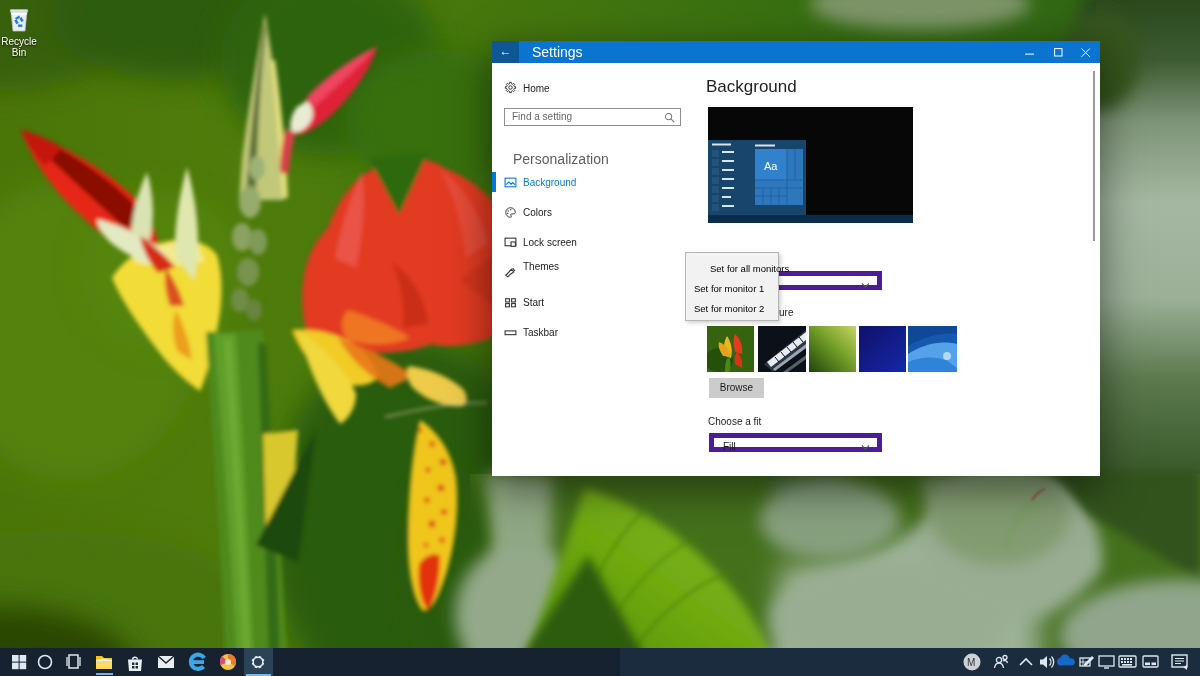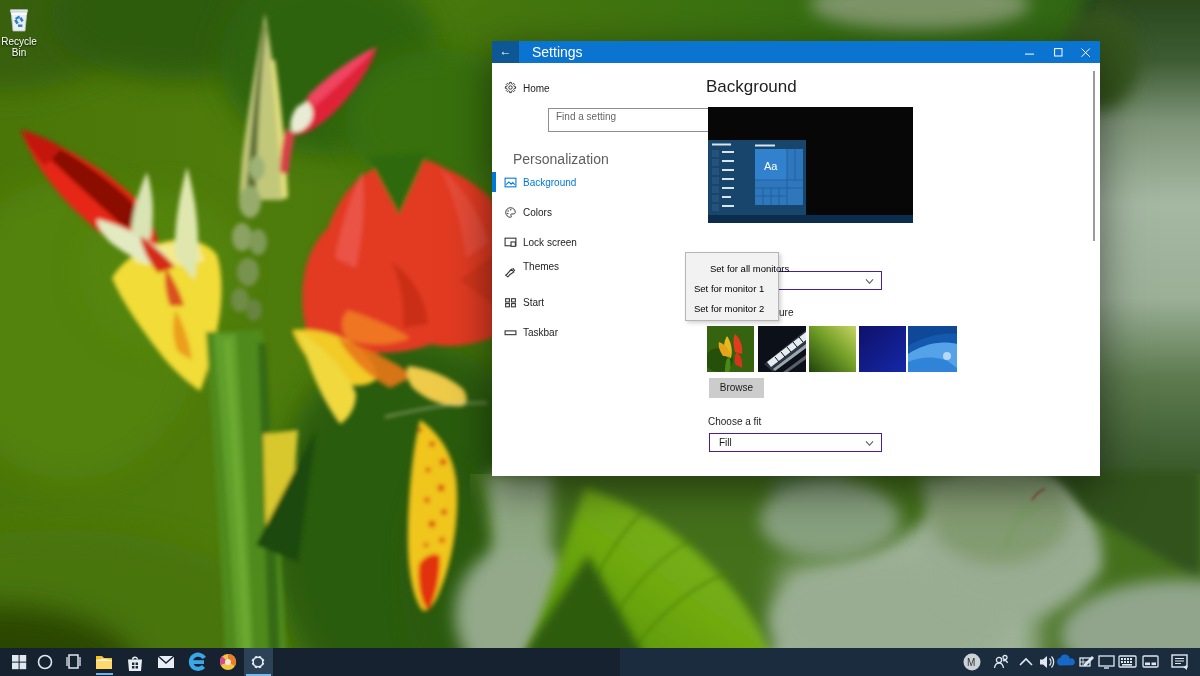--- a/index.html
+++ b/index.html
@@ -11,21 +11,21 @@
 #titlebar{position:absolute;left:0;top:0;width:608px;height:22px;background:#0b73d0;}
 #backbtn{position:absolute;left:0;top:0;width:27px;height:22px;background:#0d5794;color:#fff;text-align:center;line-height:21px;font-size:12px;}
 #wtitle{position:absolute;left:40px;top:0;height:26px;line-height:23px;color:#ffffff;font-size:14px;}
 .wbtn{position:absolute;top:0;width:28px;height:22px;color:#fff;text-align:center;}
 
 .navtxt{position:absolute;left:31px;font-size:10px;color:#222;white-space:nowrap;}
 .navico{position:absolute;left:12px;}
 
 .lbl{position:absolute;font-size:10px;color:#1d1d1d;white-space:nowrap;}
 
-.combo{position:absolute;background:#fff;border:1px solid #4c1d95;box-sizing:border-box;}
+.combo{position:absolute;background:#fff;border:5px solid #4c1d95;box-sizing:border-box;}
 
 #ctxmenu{position:absolute;left:685px;top:252px;width:94px;height:69px;background:#f2f2f2;border:1px solid #b5b5b5;box-sizing:border-box;box-shadow:2px 2px 4px rgba(0,0,0,0.18);}
 .mi{position:absolute;left:8px;font-size:9.5px;color:#000;white-space:nowrap;}
 
 #taskbar{position:absolute;left:0;top:648px;width:1200px;height:28px;background:#16222f;}
 </style>
 </head>
 <body>
 <div id="screen">
 <svg id="wall" width="1200" height="676" viewBox="0 0 1200 676">
@@ -223,21 +223,21 @@
             <path d="M0.5,0.5 L8.8,8.8 M8.8,0.5 L0.5,8.8" stroke="#fff" stroke-width="1"></path>
           </svg></div>
   </div>
 
   <svg class="navico" style="top:40px;" width="13" height="13" viewBox="0 0 24 24">
         <path d="M21.48,10.47 L21.48,13.53 L19.03,13.55 L18.07,15.88 L19.78,17.62 L17.62,19.78 L15.88,18.07 L13.55,19.03 L13.53,21.48 L10.47,21.48 L10.45,19.03 L8.12,18.07 L6.38,19.78 L4.22,17.62 L5.93,15.88 L4.97,13.55 L2.52,13.53 L2.52,10.47 L4.97,10.45 L5.93,8.12 L4.22,6.38 L6.38,4.22 L8.12,5.93 L10.45,4.97 L10.47,2.52 L13.53,2.52 L13.55,4.97 L15.88,5.93 L17.62,4.22 L19.78,6.38 L18.07,8.12 L19.03,10.45 Z" fill="none" stroke="#333" stroke-width="1.8"></path>
         <circle cx="12" cy="12" r="3.2" fill="none" stroke="#333" stroke-width="1.8"></circle>
       </svg>
   <div class="navtxt" style="top:42px;">Home</div>
 
-  <div class="abs" style="left:12px;top:67px;width:177px;height:24px;background:#fff;border:1px solid #8f8f8f;box-sizing:border-box;margin-left:44px;">
+  <div class="abs" style="left:12px;top:67px;width:177px;height:18px;background:#fff;border:1px solid #8f8f8f;box-sizing:border-box;">
     <div style="position:absolute;left:7px;top:2px;font-size:10px;color:#666;">Find a setting</div>
     <svg style="position:absolute;right:5px;top:3px;" width="11" height="11" viewBox="0 0 12 12">
           <circle cx="5" cy="5" r="3.4" fill="none" stroke="#777" stroke-width="1.1"></circle>
           <path d="M7.6,7.6 L11,11" stroke="#777" stroke-width="1.1"></path>
         </svg>
   </div>
 
   <div class="abs" style="left:21px;top:110px;font-size:14px;color:#5e5e5e;">Personalization</div>
 
   <div class="abs" style="left:0;top:131px;width:4px;height:20px;background:#0078d7;"></div>

